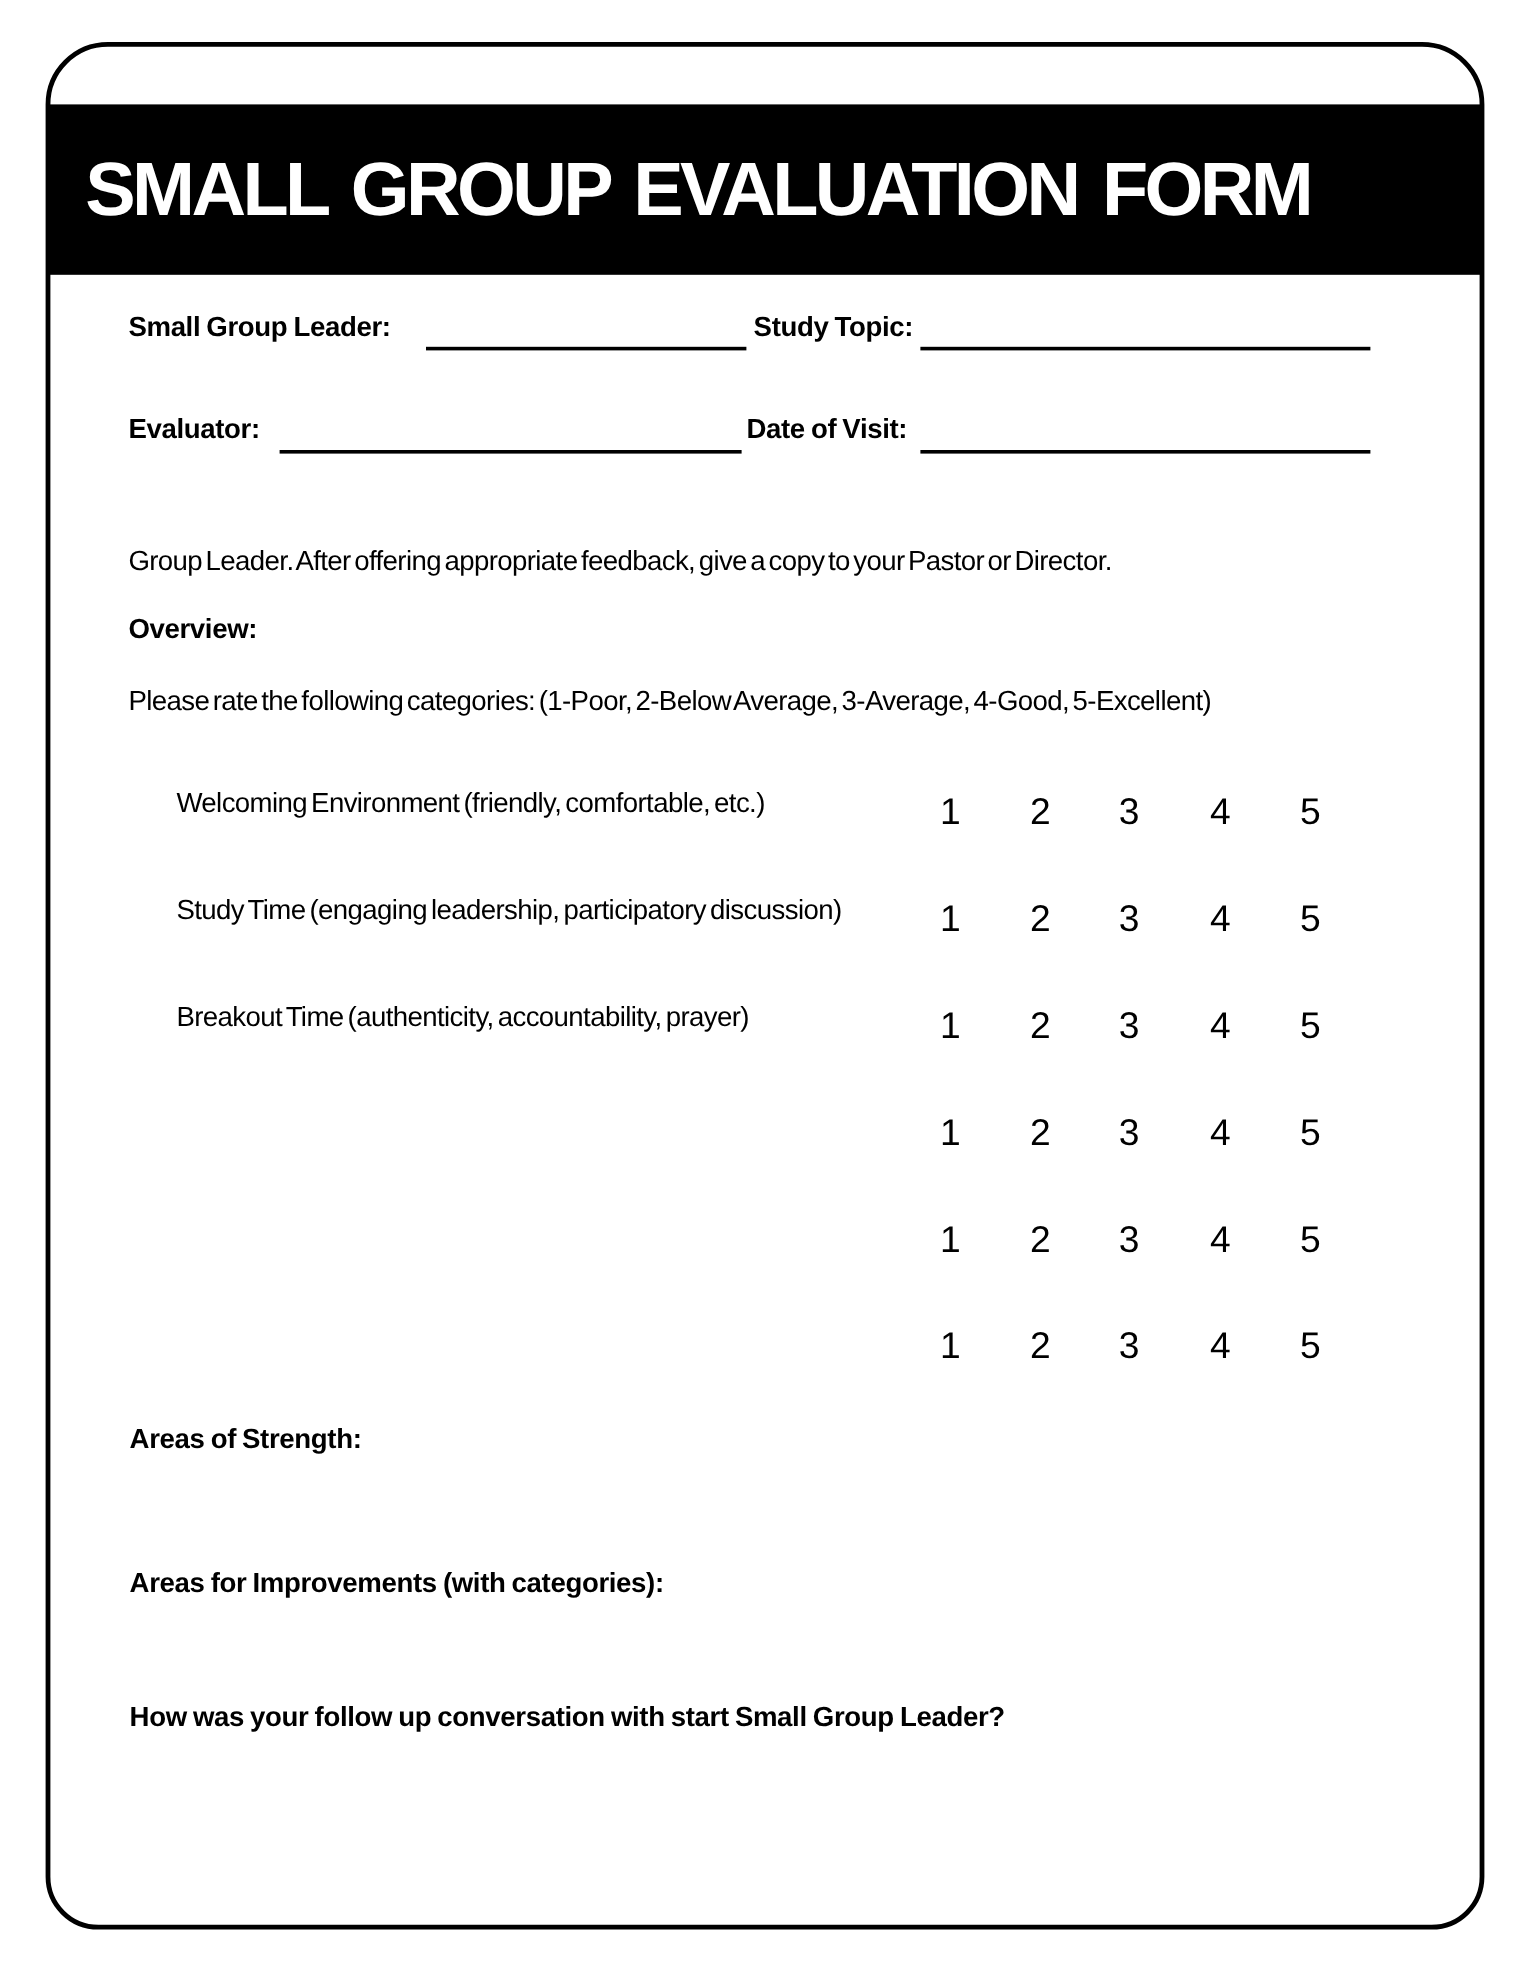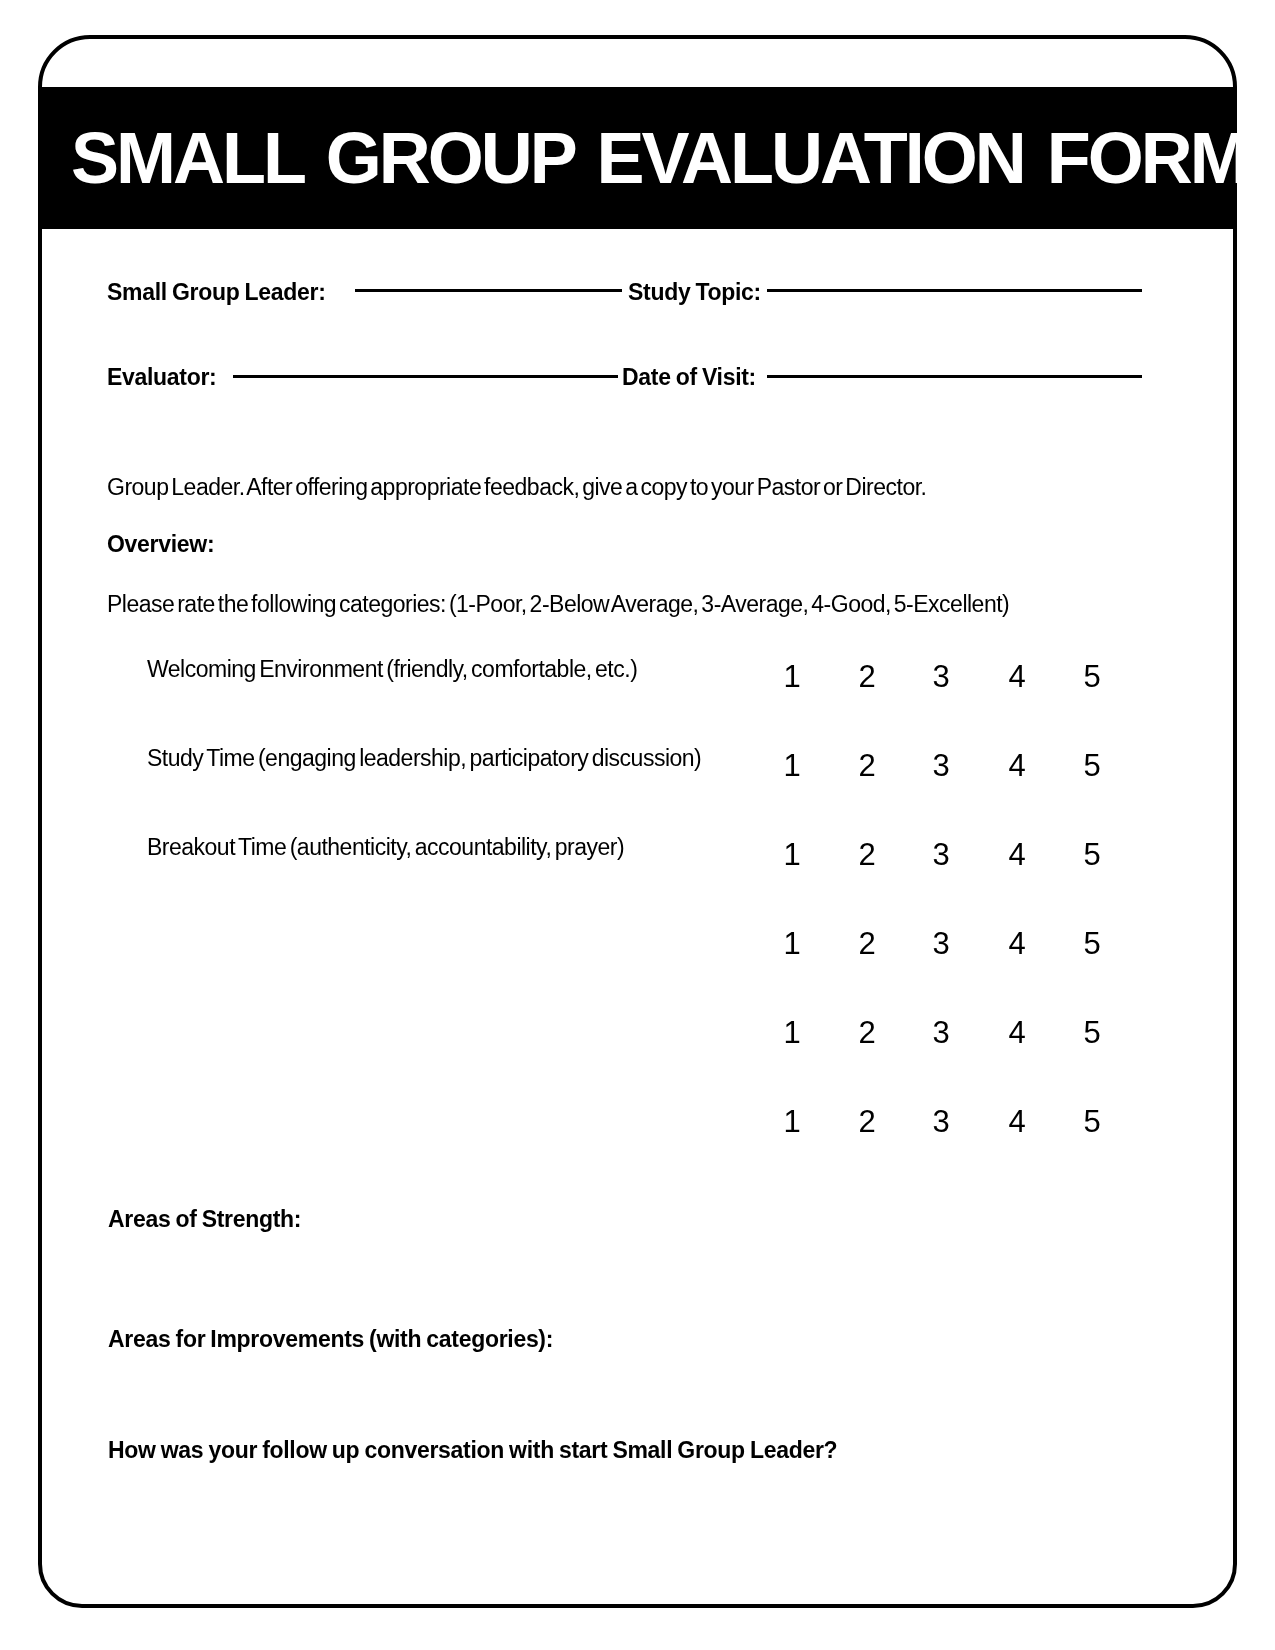--- a/index.html
+++ b/index.html
@@ -20,27 +20,27 @@
   }
   .band{
     position:absolute;
     left:40px;top:87px;width:1195px;height:142px;
     background:#000;
     display:flex;align-items:center;
   }
   .title{
     color:#fff;
     font-weight:bold;
-    font-size:72px;
+    font-size:63px;
     letter-spacing:-3px;
     word-spacing:6px;
     padding-left:31px;
     white-space:nowrap;
   }
-  .abs{position:absolute;white-space:nowrap;margin-top:20px;}
+  .abs{position:absolute;white-space:nowrap;}
   .lbl{
     font-weight:bold;
     font-size:23px;
     letter-spacing:-0.3px;
     word-spacing:-1px;
     line-height:1.25;
   }
   .txt{
     font-size:23px;
     letter-spacing:-0.5px;

